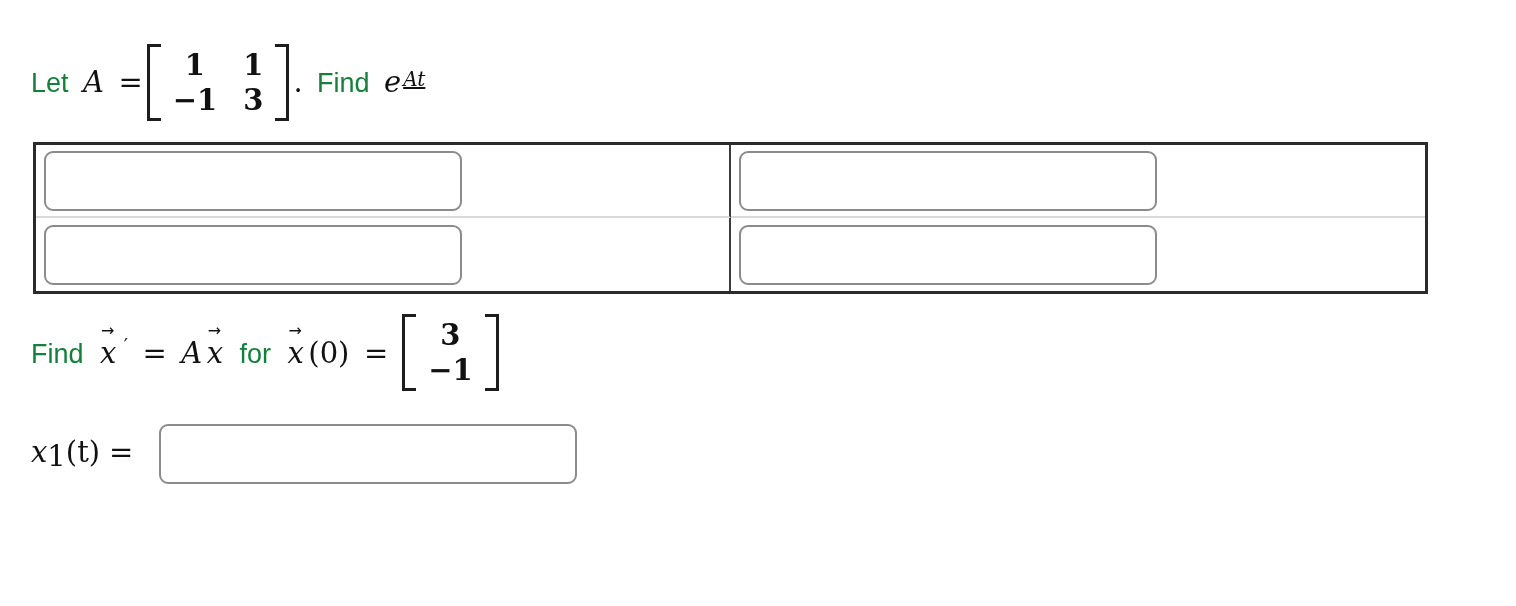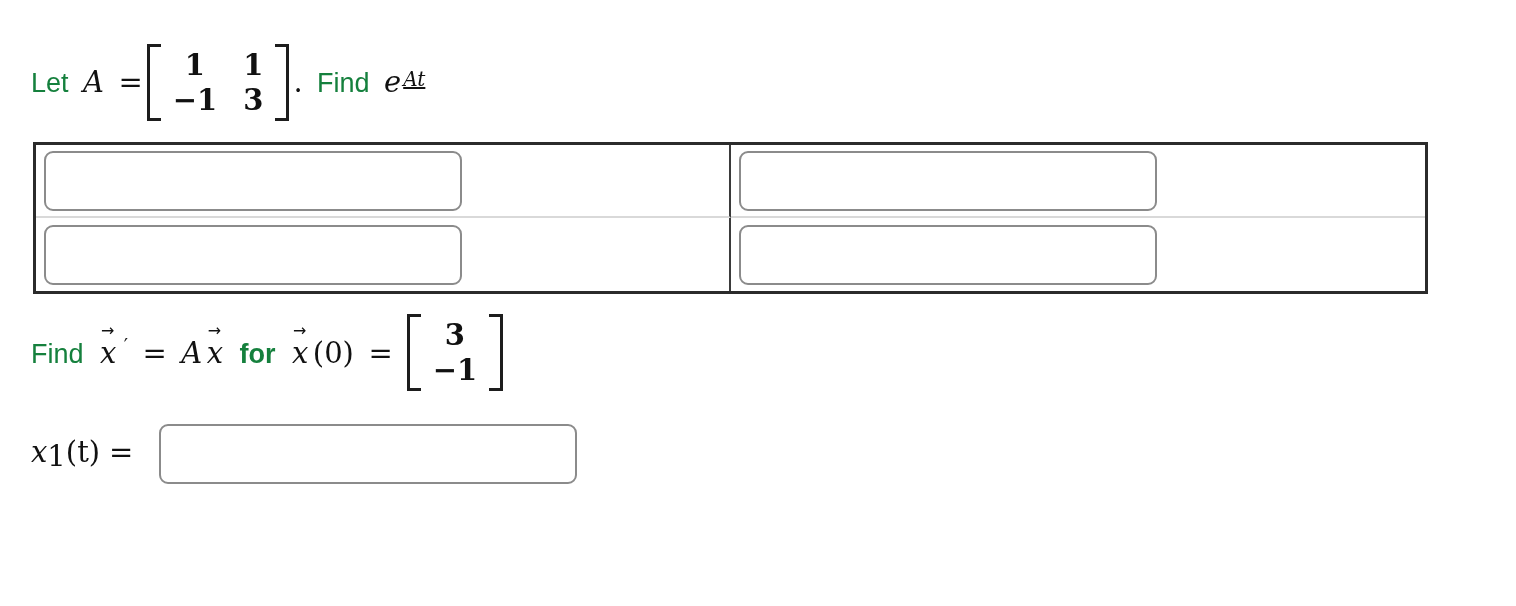--- a/index.html
+++ b/index.html
@@ -39,21 +39,21 @@
     color: #111111;
   }
   .mo {   
     font-family: "DejaVu Serif", serif;
     font-size: 29px;
     color: #111111;
   }
   .sp-r10 { margin-right: 10px; }
   .sp-r12 { margin-right: 12px; }
   .sp-l10 { margin-left: 10px; }
-  .sp-l12 { margin-left: 12px; font-weight: bold; }
+  .sp-l12 { margin-left: 12px; }
 
   .eAt sup {
     font-size: 20px;
     margin-left: 2px;
     text-decoration: underline;
   }
   sub { font-size: 19px; }
 
   
   .vec {

